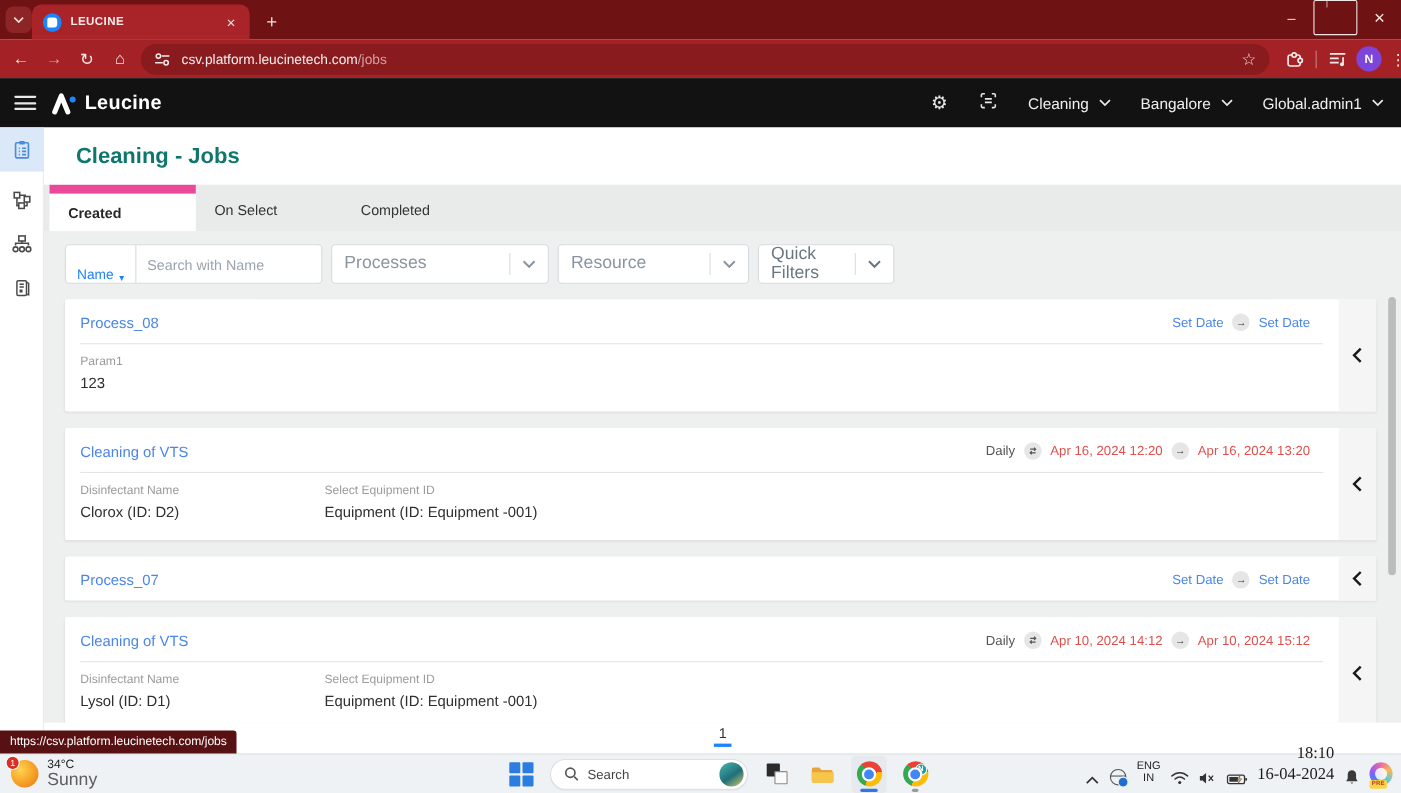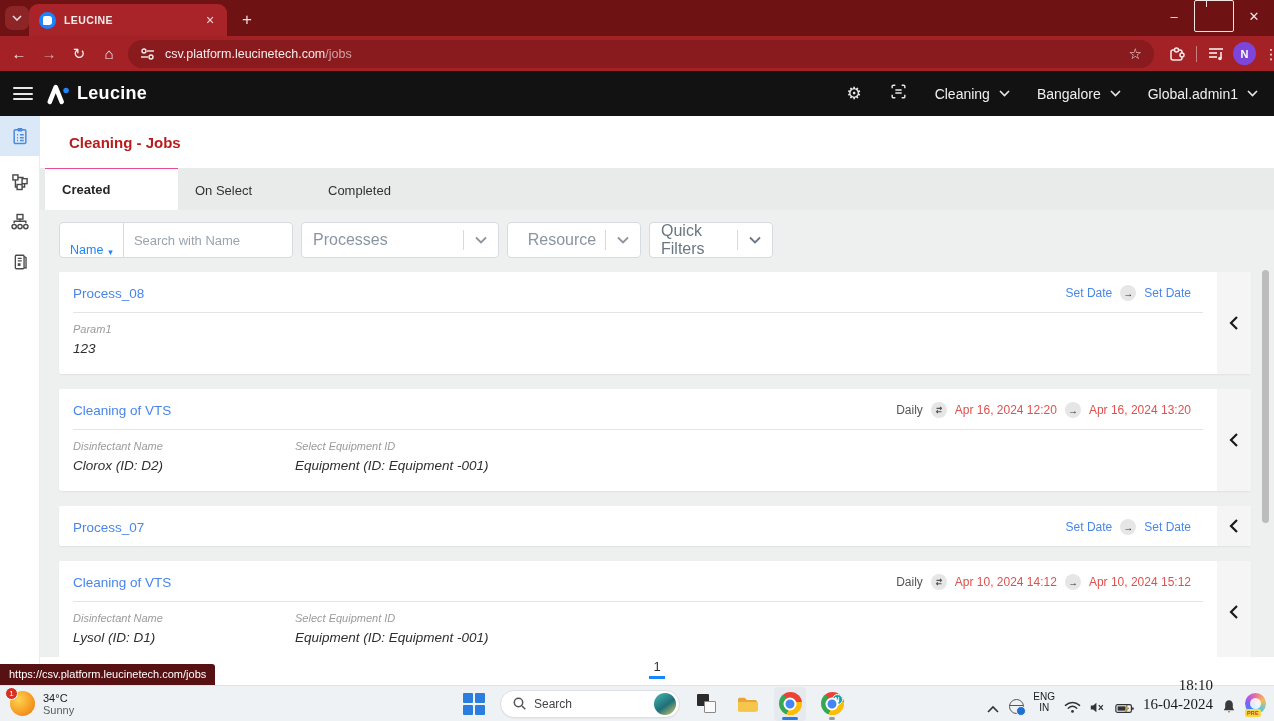--- a/index.html
+++ b/index.html
@@ -46,74 +46,74 @@
   .gear { color:#e8e8e8; font-size:17px; }
 
   
   .main { position:absolute; top:116px; left:0; right:0; height:569px; background:#eef0f0; }
   .sidebar { position:absolute; left:0; top:0; bottom:0; width:40px; background:#fff; border-right:1px solid #ececec; }
   .sb-item { width:40px; height:40px; display:flex; align-items:center; justify-content:center; }
   .sb-item.active { background:#dbe8f8; }
   .content { position:absolute; left:40px; top:0; right:0; bottom:0; }
 
   .titleband { height:52px; background:#fff; display:flex; align-items:center; padding-left:29px; }
-  .page-title { font-size:15px; font-weight:bold; color:#b91c1c; }
+  .page-title { font-size:20px; font-weight:bold; color:#0f766e; }
 
   .tabrow { height:42px; display:flex; padding-left:5px; background:#e9ebeb; }
   .tab { width:133px; display:flex; align-items:center; padding-left:17px; font-size:13px; color:#333; border-top:2px solid transparent; }
-  .tab.active { background:#fff; border-top:1px solid #ec4899; font-weight:bold; color:#262626; }
+  .tab.active { background:#fff; border-top:8px solid #ec4899; font-weight:bold; color:#262626; }
 
   .scrollarea { position:relative; height:447px; overflow:hidden; padding:12px 0 0 19px; }
 
   
   .filters { display:flex; gap:8px; height:36px; margin-bottom:14px; }
   .namesearch { width:234px; background:#fff; border:1px solid #d7dbe0; border-radius:4px; display:flex; align-items:stretch; }
   .name-seg { display:flex; align-items:flex-end; gap:5px; padding:0 10px; color:#1d84ff; font-size:12.5px; border-right:1px solid #d7dbe0; }
   .name-caret { font-size:9px; }
   .search-input { border:0; outline:0; flex:1; padding:0 10px; font-size:13px; font-family:"Liberation Sans",sans-serif; color:#333; background:transparent; }
   .search-input::placeholder { color:#9aa4ae; }
   .selectbox { background:#fff; border:1px solid #d7dbe0; border-radius:4px; display:flex; align-items:center; padding-left:11px; }
   .selectbox .lbl { flex:1; font-size:16px; color:#8a95a1; }
   .selectbox.dark .lbl { color:#6b7683; }
   .sel-div { width:1px; height:20px; background:#d7dbe0; }
   .sel-chev { width:34px; display:flex; justify-content:center; }
-  .w-proc { width:198px; } .w-res { width:134px;text-align:center; } .w-quick { width:124px; }
+  .w-proc { width:198px; } .w-res { width:174px; } .w-quick { width:124px; }
 
   
   .card { position:relative; width:1192px; background:#fff; border-radius:2px; box-shadow:0 1px 2px rgba(0,0,0,.06); margin-bottom:15px; }
   .card-head { display:flex; align-items:center; padding:13px 60px 11px 14px; }
   .job-link { font-size:13.5px; color:#4a86e8; text-decoration:none; }
   .head-right { margin-left:auto; display:flex; align-items:center; gap:8px; }
   .setdate { font-size:12px; color:#4a86e8; text-decoration:none; }
   .sched { font-size:12px; color:#555; }
   .date-red { font-size:12px; color:#e0504d; }
   .circ { width:16px; height:16px; border-radius:50%; background:#e6e6e6; display:flex; align-items:center; justify-content:center; font-size:9.5px; color:#333; }
   .card-div { height:1px; background:#e4e4e4; margin:0 48px 0 14px; }
   .card-body { display:flex; padding:10px 60px 18px 14px; }
-  .param { width:222px;font-style:italic; }
+  .param { width:222px; }
   .p-label { font-size:11px; color:#9b9b9b; }
   .p-value { font-size:13.5px; color:#2f2f2f; margin-top:6px; }
   .card-strip { position:absolute; top:0; right:0; bottom:0; width:34px; background:#f5f5f6; display:flex; align-items:center; justify-content:center; }
 
   .page-scrollthumb { position:absolute; right:5px; top:60px; width:7px; height:253px; background:#bcbcbc; border-radius:4px; }
 
   .pagband { position:absolute; left:0; right:0; bottom:0; height:28px; background:#fff; display:flex; flex-direction:column; align-items:center; }
   .pag-num { font-size:13px; color:#333; margin-top:2px; }
   .pag-bar { width:16px; height:3px; background:#1d84ff; margin-top:2px; }
 
   
   .status-tip { position:absolute; left:0; bottom:36px; background:#571113; color:#fff; font-size:11px; padding:4px 9px 5px; border-top-right-radius:3px; z-index:30; }
 
   
   .taskbar { position:absolute; left:0; bottom:0; right:0; height:36px; background:#eff2f5; border-top:1px solid #e0e3e6; display:flex; align-items:center; }
   .weather { display:flex; align-items:center; gap:8px; margin-left:10px; }
   .w-icon { position:relative; width:25px; height:25px; border-radius:50%; background:radial-gradient(circle at 35% 35%, #ffd34d, #f59a23 60%, #e3701a); }
   .w-badge { position:absolute; top:-4px; left:-5px; width:13px; height:13px; border-radius:50%; background:#d93025; color:#fff; font-size:8px; display:flex; align-items:center; justify-content:center; border:1px solid #fff; }
   .w-temp { font-size:11px; color:#1b1b1b; }
-  .w-desc { font-size:11px; color:#5d5d5d; }
+  .w-desc { font-size:16px; color:#5d5d5d; }
   .tb-center { position:absolute; left:458px; display:flex; align-items:center; gap:10px; height:36px; }
   .win-logo { display:grid; grid-template-columns:10px 10px; grid-gap:2px; }
   .win-logo i { width:10px; height:10px; background:#2b7de0; border-radius:1px; }
   .search-pill { width:180px; height:28px; background:#fff; border:1px solid #dcdfe3; border-radius:14px; display:flex; align-items:center; padding:0 3px 0 12px; box-shadow:0 1px 1px rgba(0,0,0,.04); }
   .search-pill .sp-text { flex:1; font-size:12px; color:#444; margin-left:8px; }
   .sp-img { width:22px; height:22px; border-radius:50%; background:linear-gradient(145deg,#49b8b0 0%, #1f6f78 55%, #d9c96a 100%); }
   .taskview { position:relative; width:19px; height:19px; }
   .taskview .b1 { position:absolute; left:0; top:0; width:12px; height:12px; background:#2b2b2b; border-radius:1px; }
   .taskview .b2 { position:absolute; right:0; bottom:0; width:12px; height:12px; background:#fafafa; border:1px solid #8a8a8a; border-radius:1px; }
   .task-item { position:relative; width:32px; height:34px; display:flex; align-items:center; justify-content:center; }

